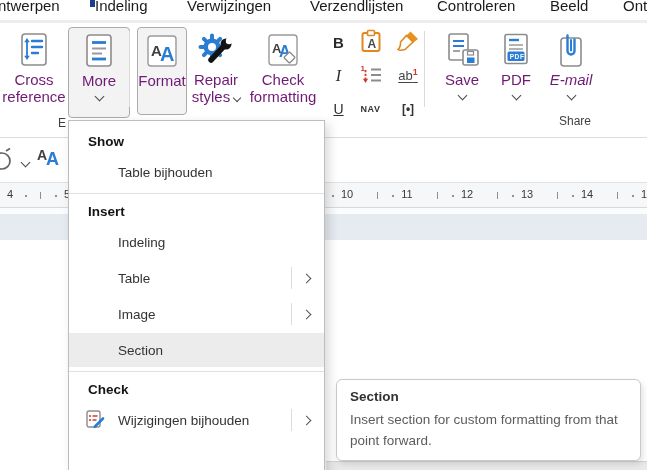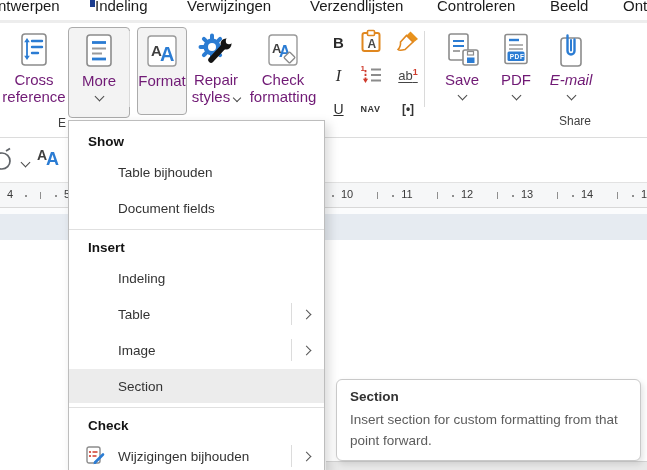--- a/index.html
+++ b/index.html
@@ -278,23 +278,20 @@
   <div class="band-a"></div>
   <div class="band-b"></div>
   <div class="page"></div>
   <div class="bottom-strip"></div>
 
   <div class="dropdown" id="dropdown">
       <div class="mhdr">Show</div>
       <div class="mitem">
         <span class="mlabel">Table bijhouden</span>
       </div>
-      <div class="mitem">
-        <span class="mlabel">Document fields</span>
-      </div>
       <div class="msep"></div>
       <div class="mhdr">Insert</div>
       <div class="mitem">
         <span class="mlabel">Indeling</span>
       </div>
       <div class="mitem">
         <span class="mlabel">Table</span>
         <span class="subdiv"></span>
         <span class="chv right"></span>
       </div>

